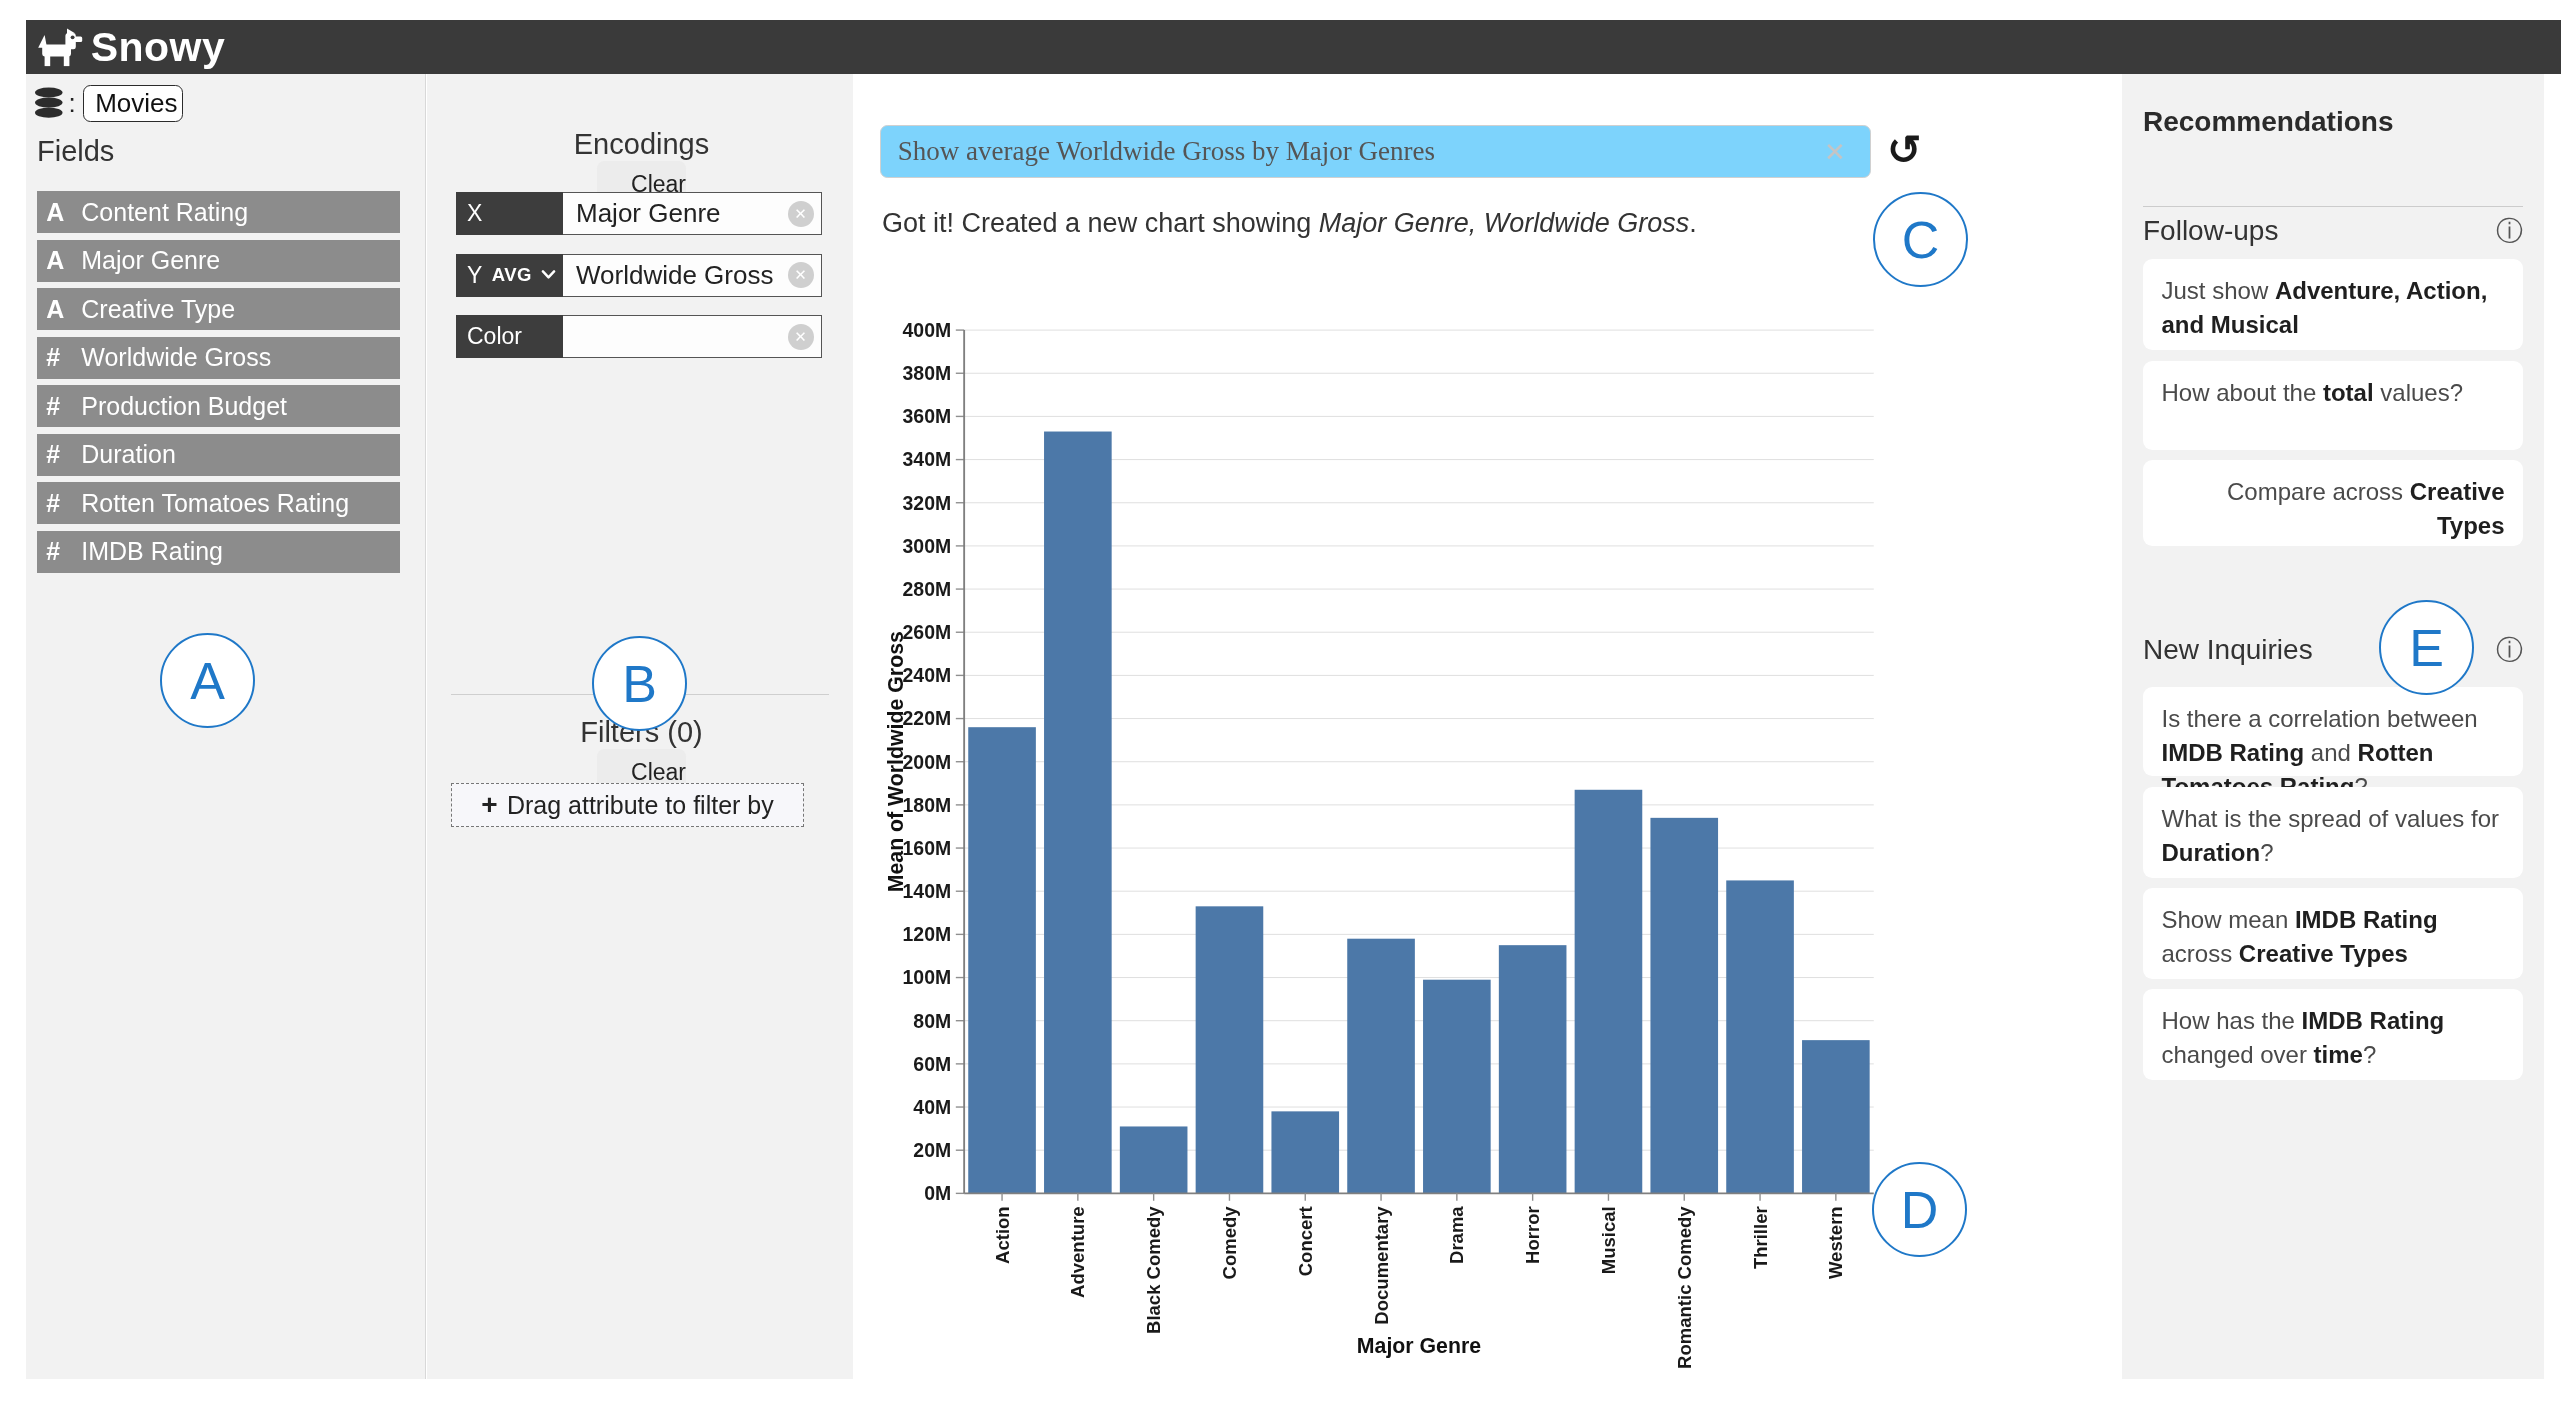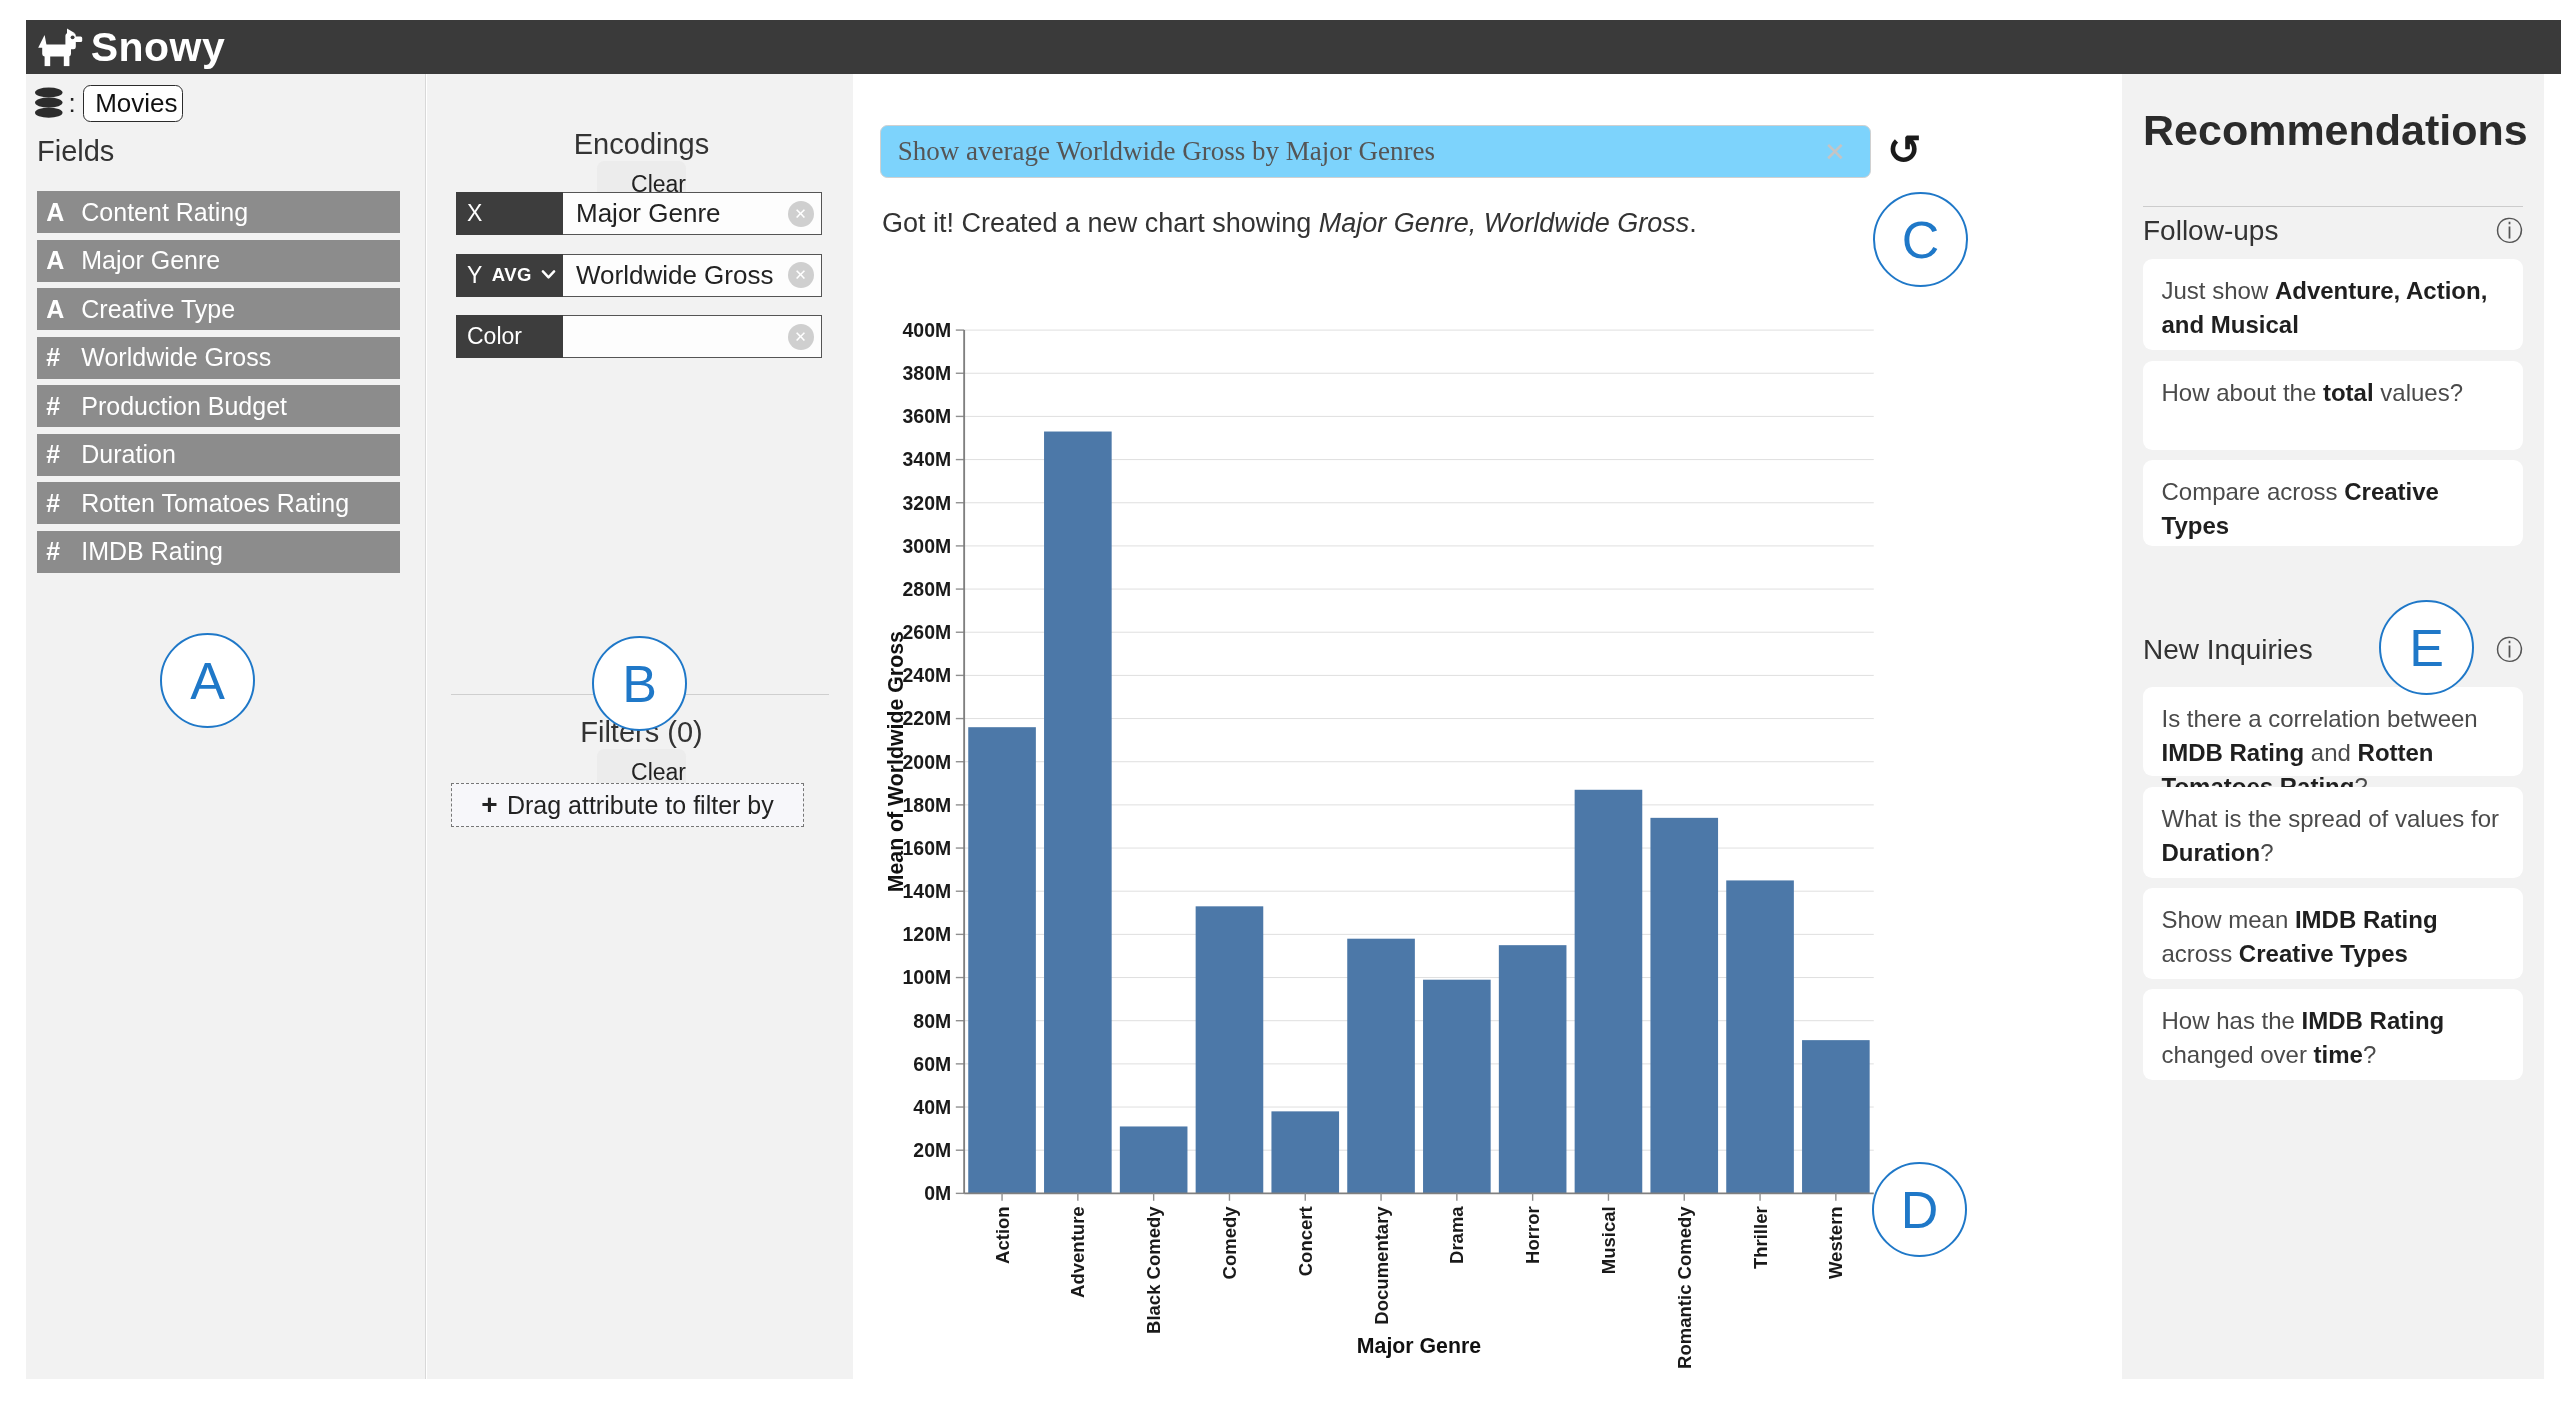--- a/index.html
+++ b/index.html
@@ -52,31 +52,31 @@
   
   .query-input { position:absolute; left:880px; top:125px; width:991px; height:53px; border:1.9px solid #d0d0d0; border-radius:7.4px; font-family:Liberation Serif, serif; font-size:27px; color:#555; padding:0 48px 0 16.7px; background:#7dd3fc; }
   .query-clear { position:absolute; left:1824px; top:137px; font-size:26px; color:#c4c4c4; cursor:pointer; }
   .undo-btn { position:absolute; left:1887px; top:126px; font-size:41px; font-weight:bold; color:#1a1a1a; cursor:pointer; }
   .response { position:absolute; left:882px; top:208px; font-size:27px; color:#333; }
   .seg-i { font-style:italic; }
   .seg-b { font-weight:bold; color:#1f1f1f; }
   #chart-wrap { position:absolute; left:862px; top:306px; width:1075px; height:1093px; }
 
   
-  .rec-title { position:absolute; left:21px; top:31.5px; font-size:43px; font-weight:bold; color:#2b2b2b; }
+  .rec-title { position:absolute; left:21px; top:31.5px; font-size:28px; font-weight:bold; color:#2b2b2b; }
   .rec-divider { position:absolute; left:21px; top:132px; width:380px; border-top:0.9px solid #cccccc; }
   .rec-section { position:absolute; left:21px; width:380px; display:flex; justify-content:space-between; align-items:center; }
   .rec-section .name { font-size:28px; color:#333; }
   .info-icon { font-size:27px; color:#555; }
   .followups-head { top:139px;justify-content:space-between; }
   .inquiries-head { top:558px; }
   .card { position:absolute; left:21px; width:380px; background:#ffffff; border-radius:9.3px; padding:15px 18.5px; font-size:24px; line-height:1.42; color:#4a4a4a; }
   .fu-1 { top:185px; height:91px; }
   .fu-2 { top:287px; height:89px; }
-  .fu-3 { top:386px; height:86px; }
+  .fu-3 { top:386px; height:86px;text-align:right; }
   .nq-1 { top:613px; height:89px; }
   .nq-2 { top:713px; height:91px; }
   .nq-3 { top:814px; height:91px; }
   .nq-4 { top:915px; height:91px; }
 
   
   .marker { position:absolute; width:95px; height:95px; border-radius:50%; background:#fff; border:2.8px solid #1f78c8; color:#1f78c8; font-size:52px; display:flex; align-items:center; justify-content:center; z-index:50; }
   .m-a { left:160px; top:633px; }
   .m-b { left:592px; top:636px; }
   .m-c { left:1873px; top:192px; }

